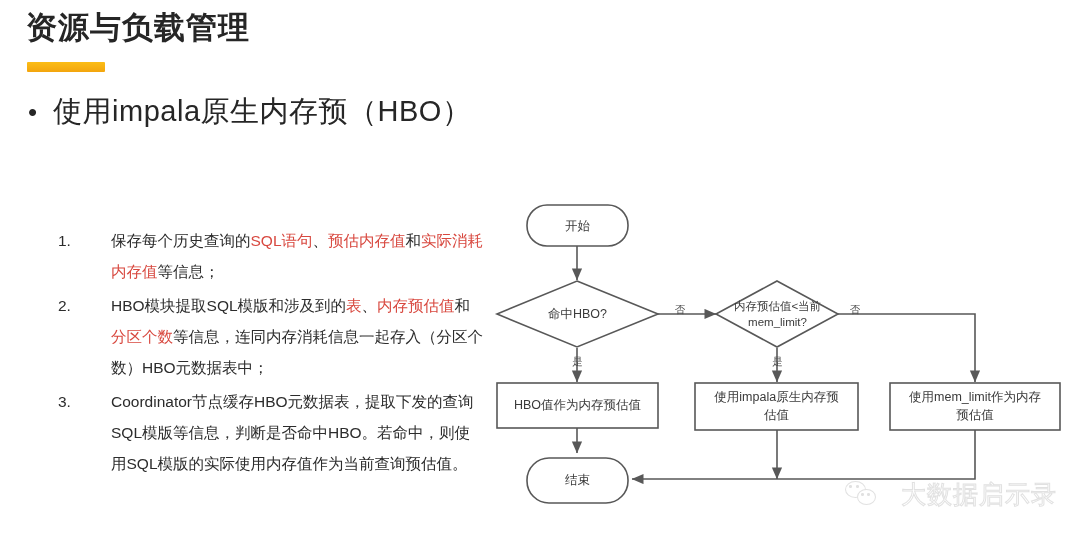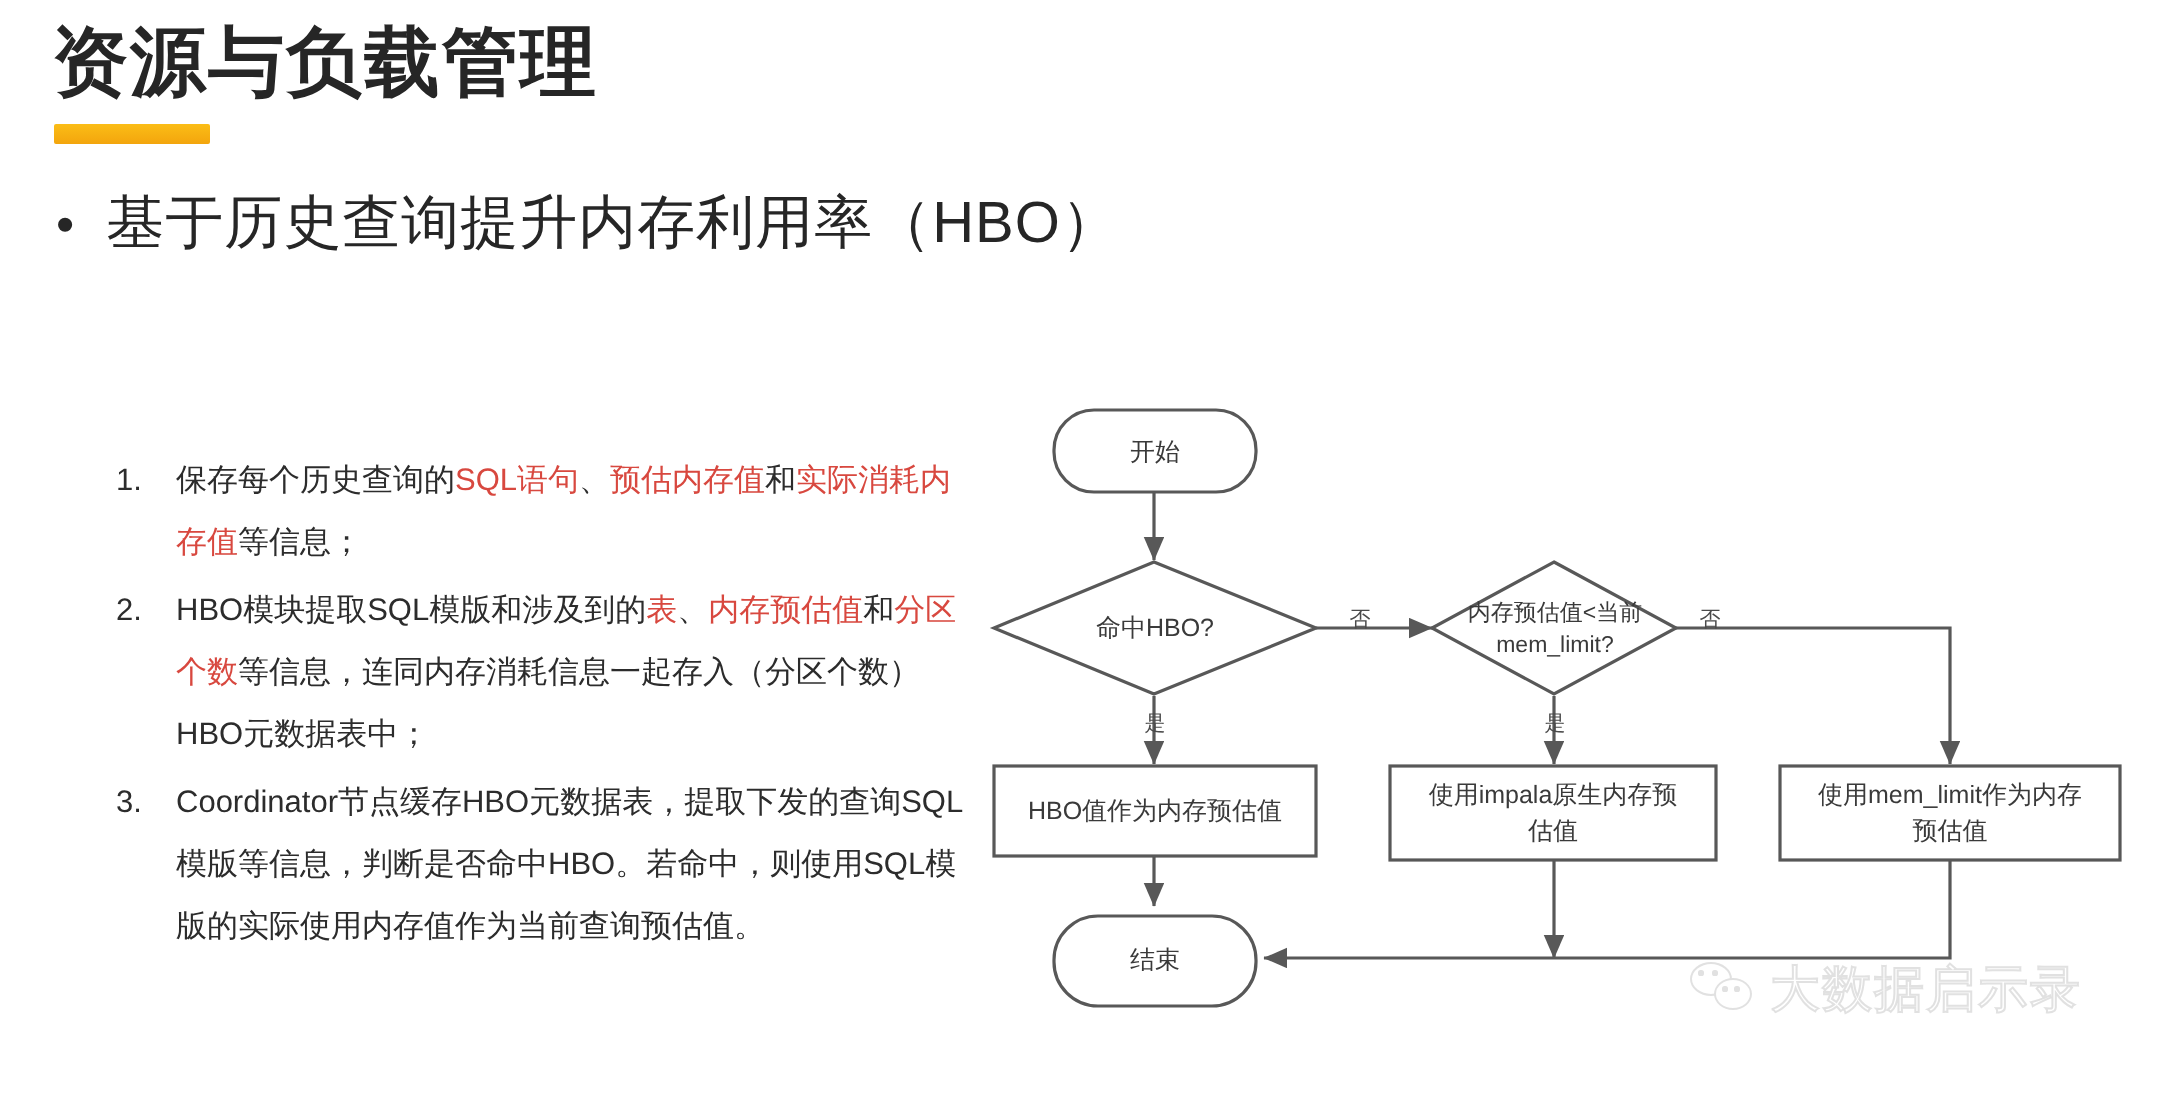--- a/index.html
+++ b/index.html
@@ -15,21 +15,21 @@
     font-family: "Liberation Sans", "DejaVu Sans", sans-serif;
     color: #2b2b2b;
     -webkit-font-smoothing: antialiased;
   }
 
   
   .slide-title {
     position: absolute;
     left: 26px;
     top: 8px;
-    font-size: 38px;
+    font-size: 31px;
     font-weight: bold;
     letter-spacing: 1px;
     color: #262626;
     line-height: 1.3;
   }
   .title-underline {
     position: absolute;
     left: 27px;
     top: 62px;
     width: 78px;
@@ -75,20 +75,21 @@
   .num-marker {
     width: 36px;
     flex: 0 0 36px;
     text-align: left;
     padding-left: 6px;
     box-sizing: border-box;
     color: #2c2c2c;
   }
   .num-body {
     flex: 1 1 auto;
+    margin-left: 23px;
   }
   .hl {
     color: #d8483f;
   }
 
   
   .flow {
     position: absolute;
     left: 480px;
     top: 190px;
@@ -134,21 +135,21 @@
     display: flex;
     align-items: center;
     opacity: 0.55;
     pointer-events: none;
   }
   .wm-text {
     font-size: 25px;
     color: transparent;
     -webkit-text-stroke: 1px #c9c9c9;
     letter-spacing: 1px;
-    margin-left: 6px;
+    margin-left: 22px;
     font-weight: 500;
   }
   .wm-icon {
     width: 34px;
     height: 28px;
     position: relative;
   }
   .wm-icon .bub {
     position: absolute;
     border: 1.6px solid #c9c9c9;
@@ -171,21 +172,21 @@
   }
 </style>
 </head>
 <body>
 
 <div class="slide-title">资源与负载管理</div>
 <div class="title-underline"></div>
 
 <div class="bullet-row">
   <span class="bullet-dot">•</span>
-  <span class="bullet-text">基于历史查询提升内存利用率（HBO）</span>
+  <span class="bullet-text">使用impala原生内存预（HBO）</span>
 </div>
 
 <div class="num-list" id="numbered-list">
     <div class="num-item">
       <div class="num-marker">1.</div>
       <div class="num-body"><span>保存每个历史查询的</span><span class="hl">SQL语句</span><span>、</span><span class="hl">预估内存值</span><span>和</span><span class="hl">实际消耗内存值</span><span>等信息；</span></div>
     </div>
     <div class="num-item">
       <div class="num-marker">2.</div>
       <div class="num-body"><span>HBO模块提取SQL模版和涉及到的</span><span class="hl">表</span><span>、</span><span class="hl">内存预估值</span><span>和</span><span class="hl">分区个数</span><span>等信息，连同内存消耗信息一起存入（分区个数）HBO元数据表中；</span></div>

